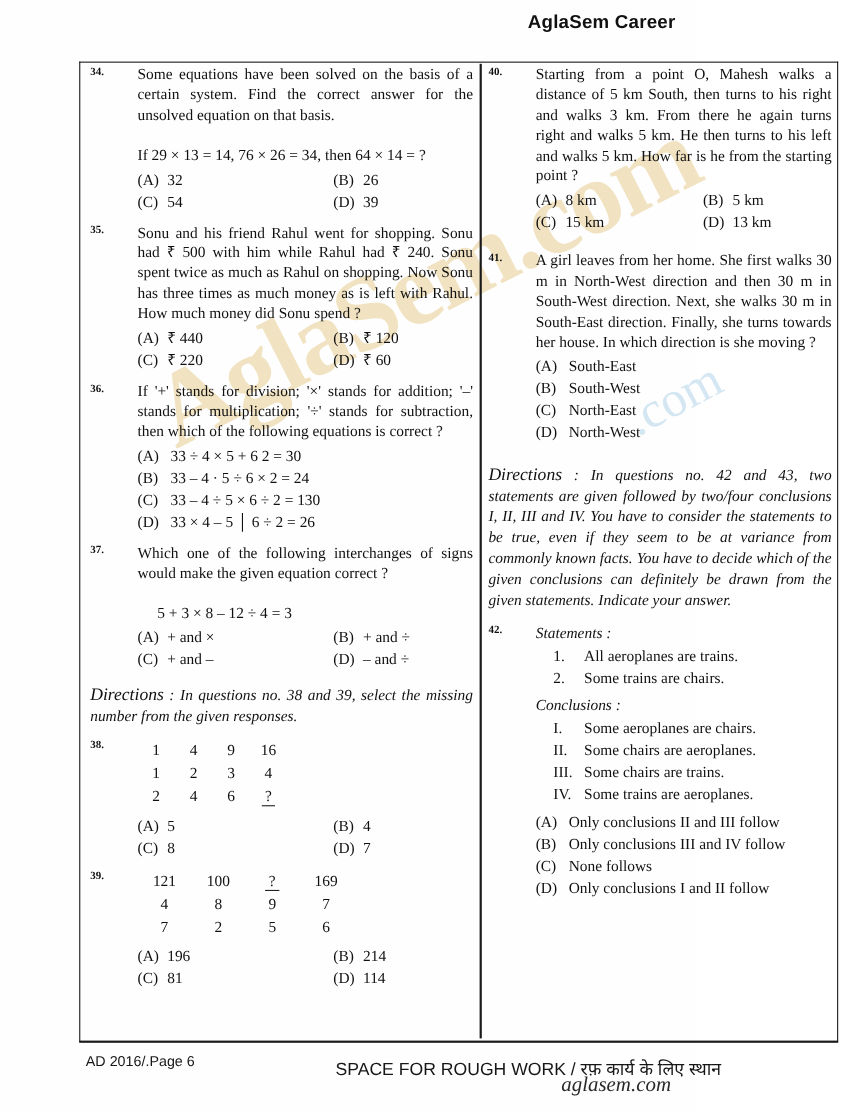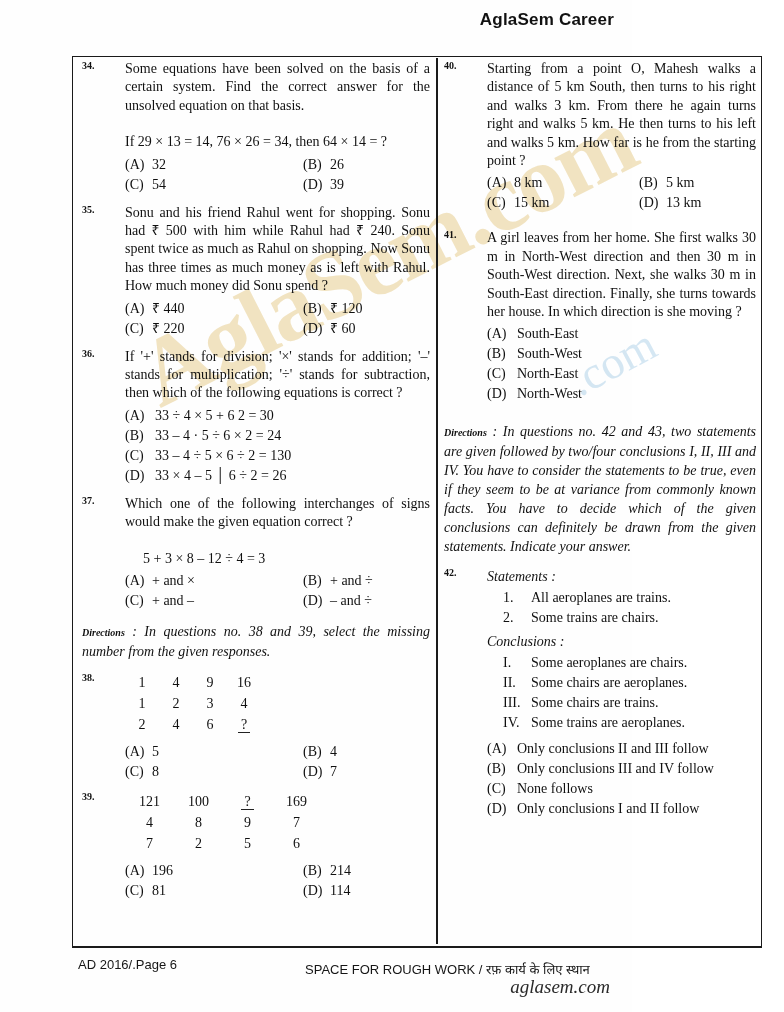--- a/index.html
+++ b/index.html
@@ -149,23 +149,23 @@
 
   
   .directions {
     font-size: 14px;
     line-height: 19px;
     text-align: justify;
     font-style: italic;
     margin: 11px 0 11px 0;
   }
   .directions b {
-    font-weight: bold;
+    font-weight: normal;
     font-style: italic;
-    font-size: 10px;
+    font-size: 16px;
   }
 
   
   .grid {
     margin-top: 0px;
     margin-bottom: 3px;
   }
   .grid-row {
     display: flex;
     line-height: 21px;
@@ -209,21 +209,21 @@
     top: 957px;
     font-family: "Liberation Sans", sans-serif;
     font-size: 13px;
     color: #161616;
   }
   .footer-center {
     position: absolute;
     left: 305px;
     top: 960px;
     font-family: "Liberation Sans", sans-serif;
-    font-size: 13px;
+    font-size: 16px;
     color: #161616;
     white-space: nowrap;
   }
 </style>
 </head>
 <body>
 
 <div class="page">
 
   <div class="brand">AglaSem Career</div>

